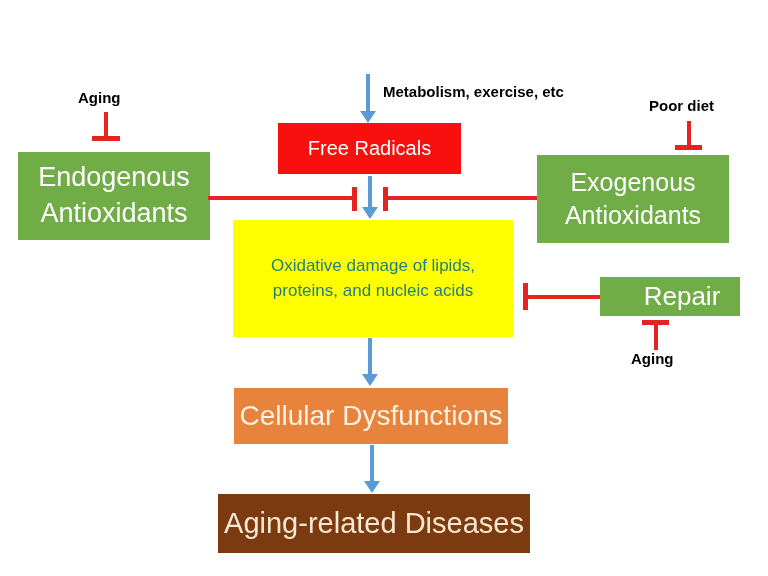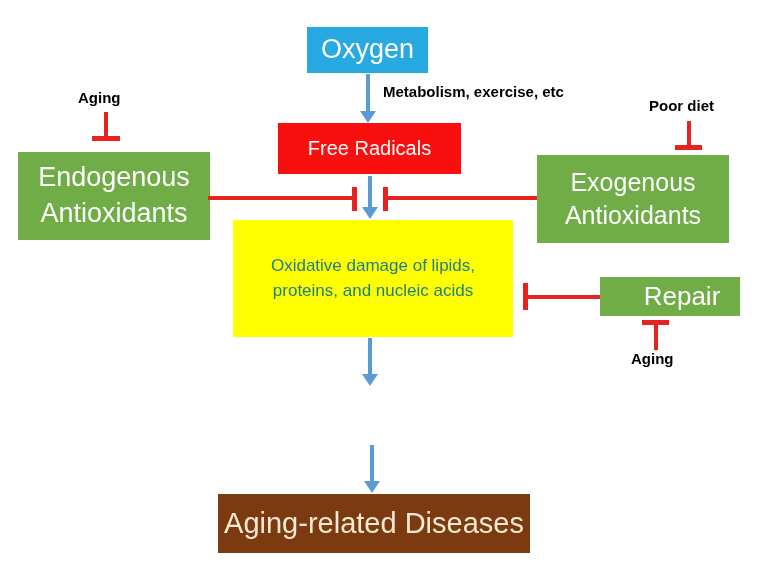--- a/index.html
+++ b/index.html
@@ -65,32 +65,32 @@
   .inh-repair-line     { left:528px; top:295px; width:72px; height:4px; }
   .inh-repair-cap      { left:523px; top:283px; width:5px;  height:27px; }
   .inh-aging-bot-line  { left:654px; top:322px; width:4px;  height:28px; }
   .inh-aging-bot-cap   { left:642px; top:320px; width:27px; height:5px; }
 </style>
 </head>
 <body>
 
 <div id="canvas">
 
-  <div class="node node-oxygen">Oxygen</div>
 
   <div class="node node-free-radicals">Free Radicals</div>
 
   <div class="node node-endogenous">Endogenous Antioxidants</div>
 
   <div class="node node-exogenous">Exogenous Antioxidants</div>
 
   <div class="node node-oxidative">Oxidative damage of lipids, proteins, and nucleic acids</div>
 
   <div class="node node-repair">Repair</div>
 
+  <div class="node node-cellular">Cellular Dysfunctions</div>
 
   <div class="node node-aging-diseases">Aging-related Diseases</div>
 
   <div class="annotation ann-metabolism">Metabolism, exercise, etc</div>
   <div class="annotation ann-aging-left">Aging</div>
   <div class="annotation ann-poor-diet">Poor diet</div>
   <div class="annotation ann-aging-bottom">Aging</div>
 
   <div class="arrow arrow-1">
     <div class="shaft"></div>

